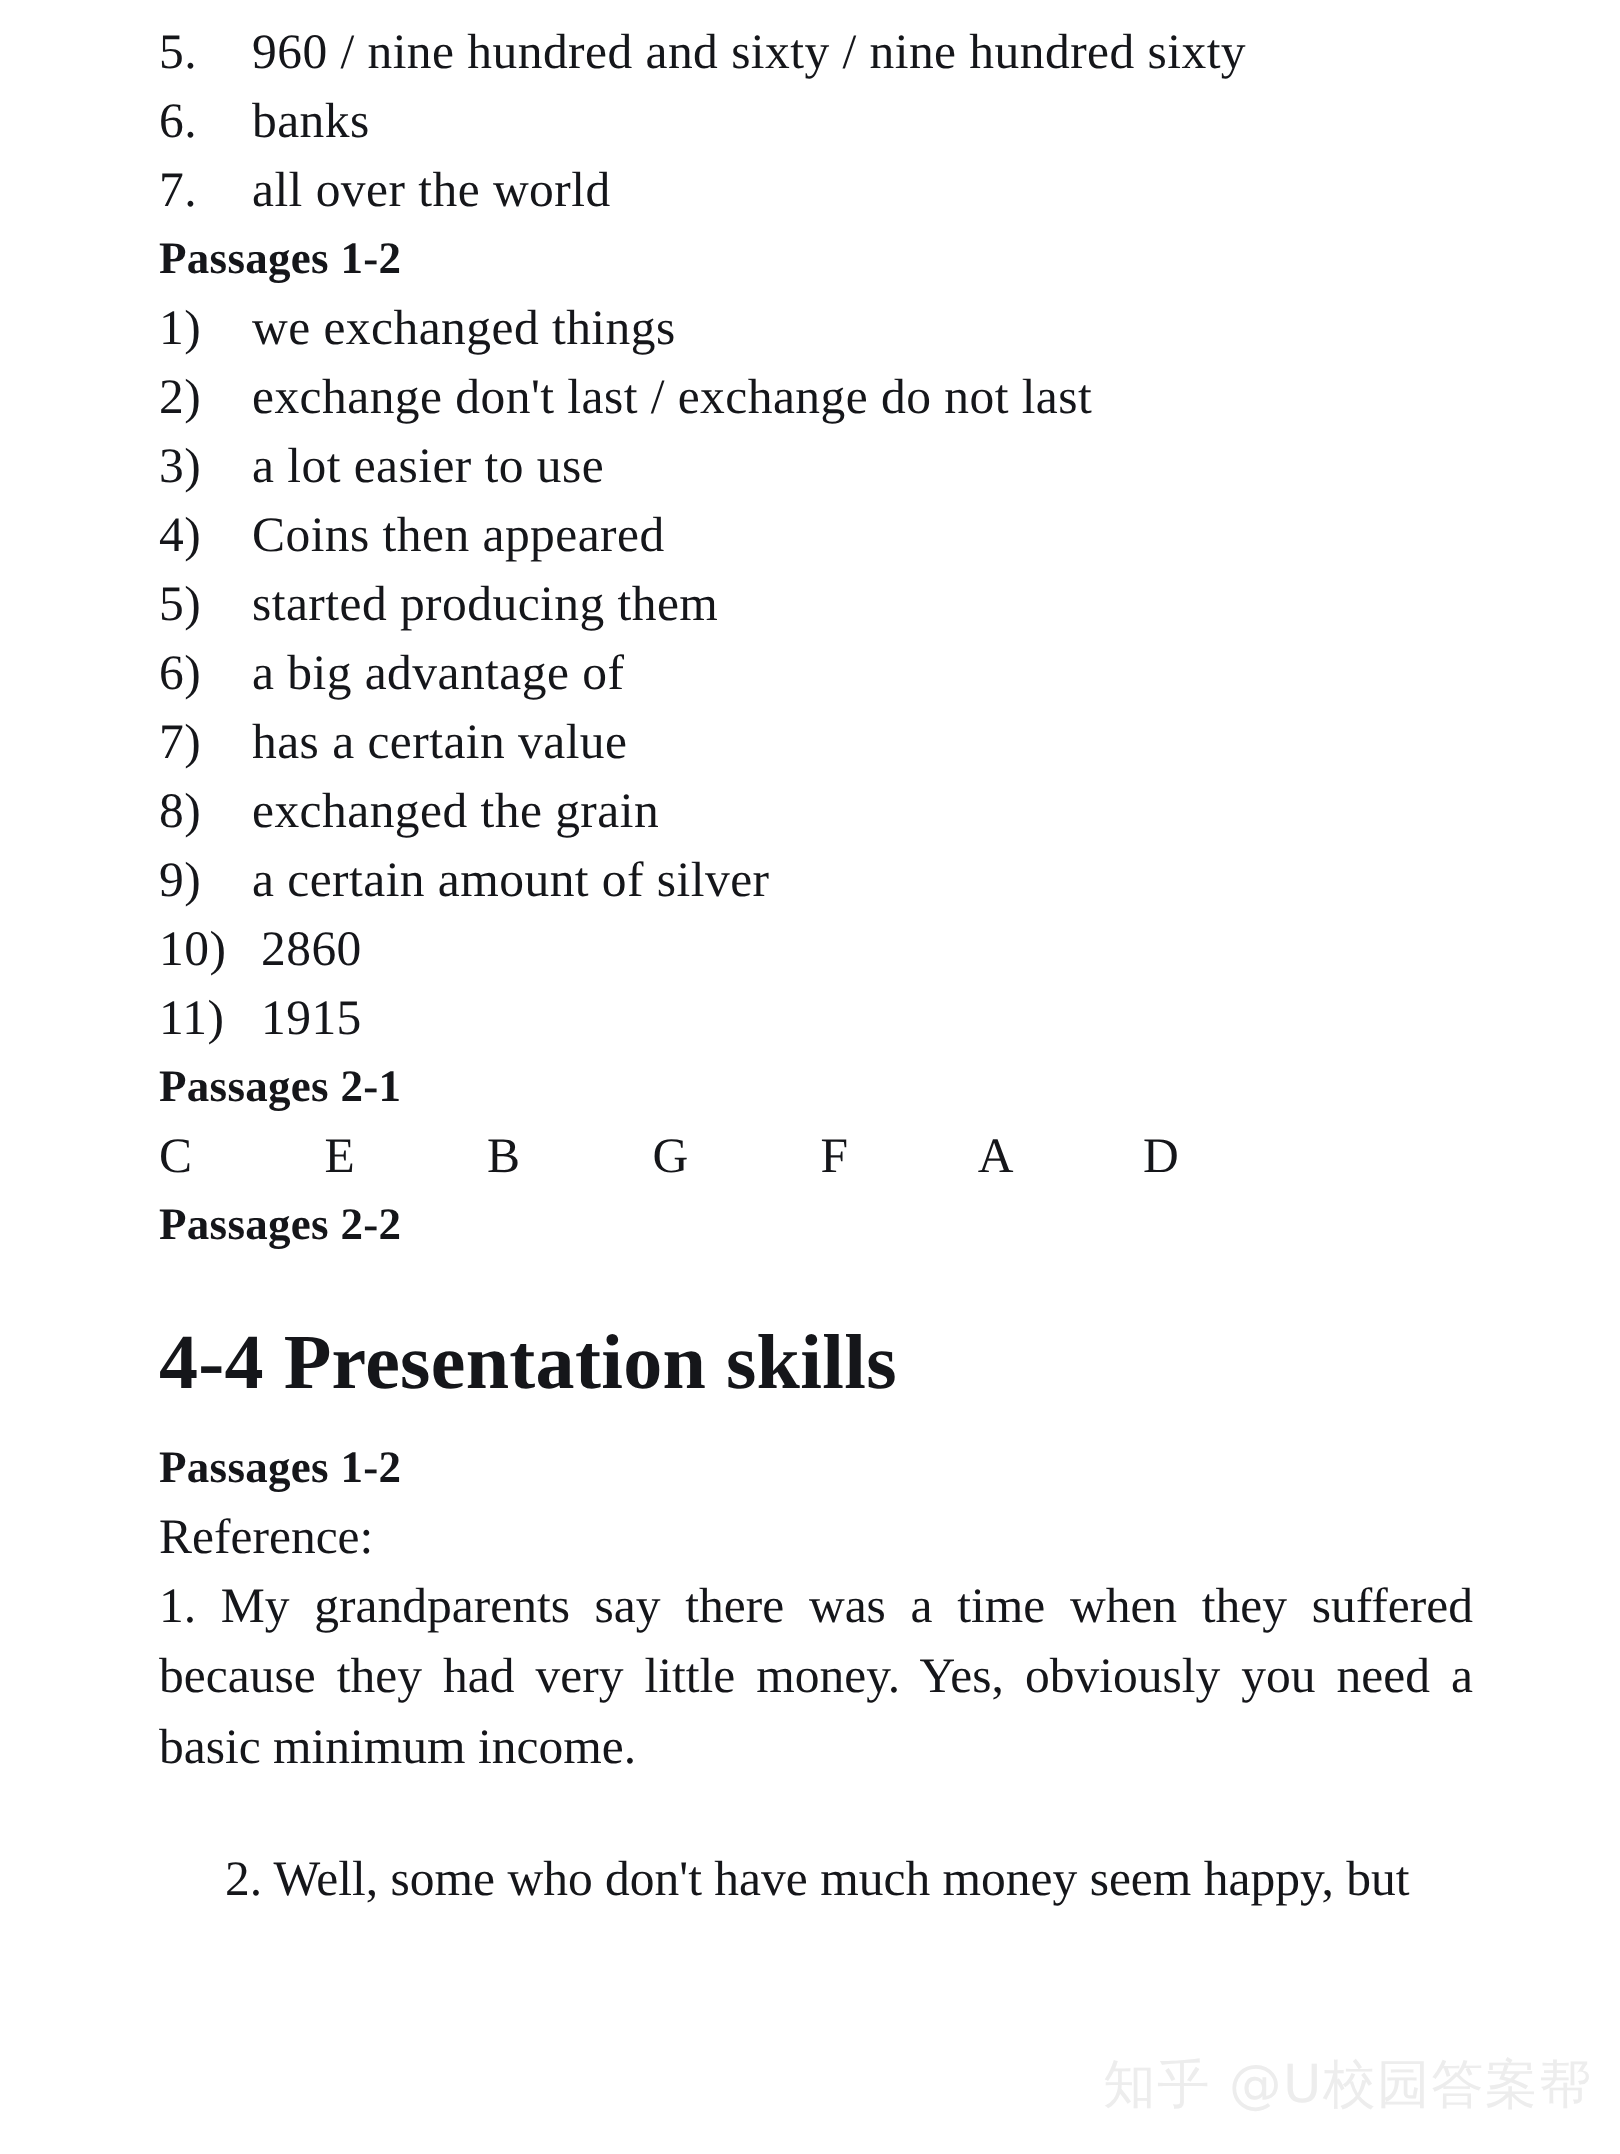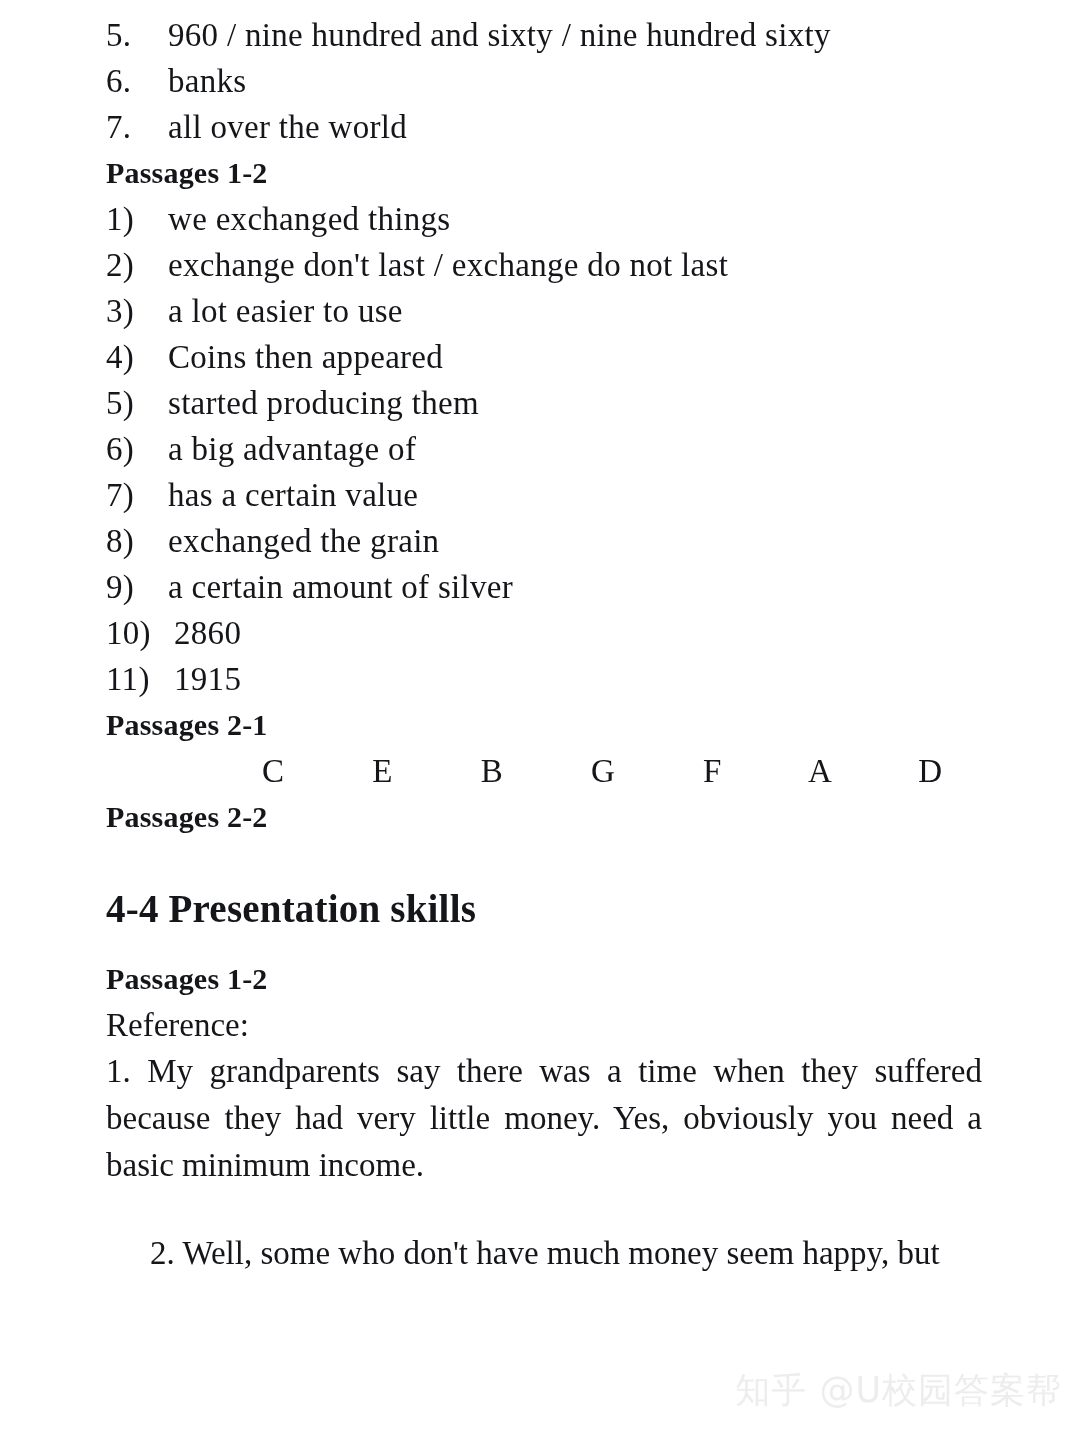--- a/index.html
+++ b/index.html
@@ -56,36 +56,35 @@
   .sub-head {
     font-size: 30px;
     line-height: 46px;
     height: 46px;
     font-weight: bold;
     letter-spacing: 0.2px;
   }
 
   
   .section-head {
-    font-size: 39px;
+    font-size: 52px;
     line-height: 50px;
     font-weight: bold;
     letter-spacing: 0.2px;
     margin-top: 44px;
     margin-bottom: 22px;
   }
 
   
   .letters {
     font-size: 33px;
     line-height: 46px;
     height: 46px;
     letter-spacing: 40px;
     white-space: nowrap;
-    text-align: right;
   }
 
   
   .plain-line {
     font-size: 33px;
     line-height: 46px;
     height: 46px;
     white-space: nowrap;
   }
   .para {

